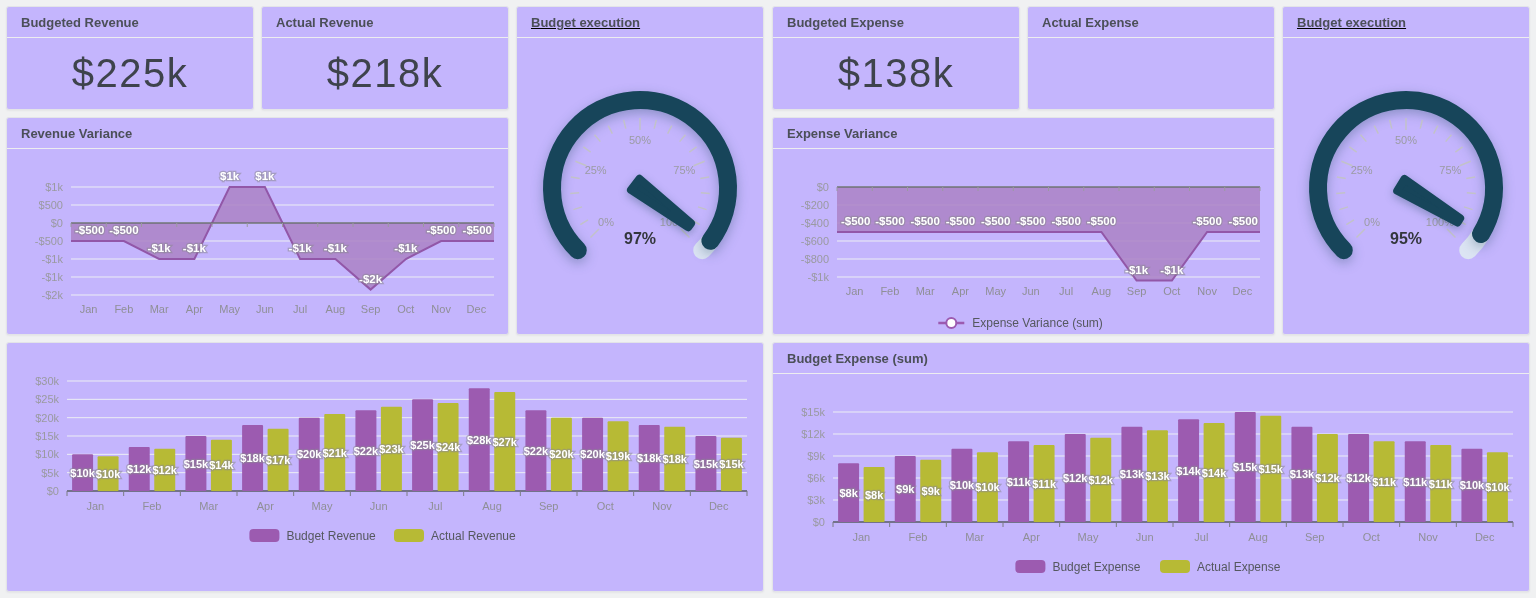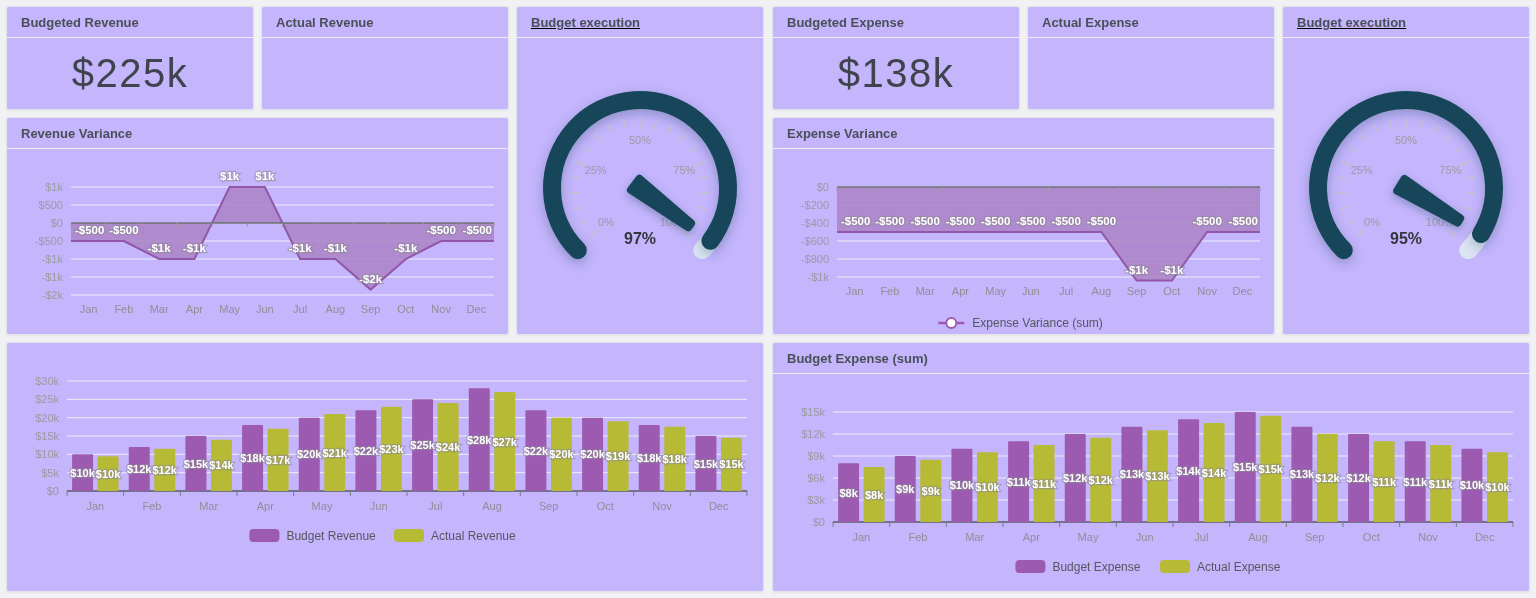--- a/index.html
+++ b/index.html
@@ -26,20 +26,21 @@
 
 <div class="page">
 
   <div class="half">
     <div class="card c-kpi1">
       <div class="card-h">Budgeted Revenue</div>
       <div class="card-b kpi-b">$225k</div>
     </div>
     <div class="card c-kpi2">
       <div class="card-h">Actual Revenue</div>
+      <div class="card-b kpi-b">$218k</div>
     </div>
     <div class="card c-gauge">
       <div class="card-h">Budget execution</div>
       <div class="card-b">
           <svg width="246" height="296">
             <path d="M193.37224994686397 202.83697982867776 A88 88 0 0 1 185.22539674441617 212.22539674441617" stroke="#dce4f3" stroke-width="18" fill="none" stroke-linecap="round"></path>
             <path d="M60.774603255583806 212.22539674441617 A88 88 0 1 1 193.37224994686397 202.83697982867776" stroke="#17455a" stroke-width="18" fill="none" stroke-linecap="round" style="filter:drop-shadow(0 4px 6px rgba(23,69,90,.33))"></path>
             <line x1="81.98780669118023" y1="191.01219330881975" x2="73.50252531694167" y2="199.49747468305833" stroke="#c2c2c8" stroke-width="1.5"></line>
             <line x1="70.98894997440037" y1="181.87241244767287" x2="63.31518849521354" y2="186.5748995301164" stroke="#c2c2c8" stroke-width="1.5"></line>
             <line x1="64.98555250599563" y1="168.85003665687182" x2="56.42604385933926" y2="171.63118960624635" stroke="#c2c2c8" stroke-width="1.5"></line>

